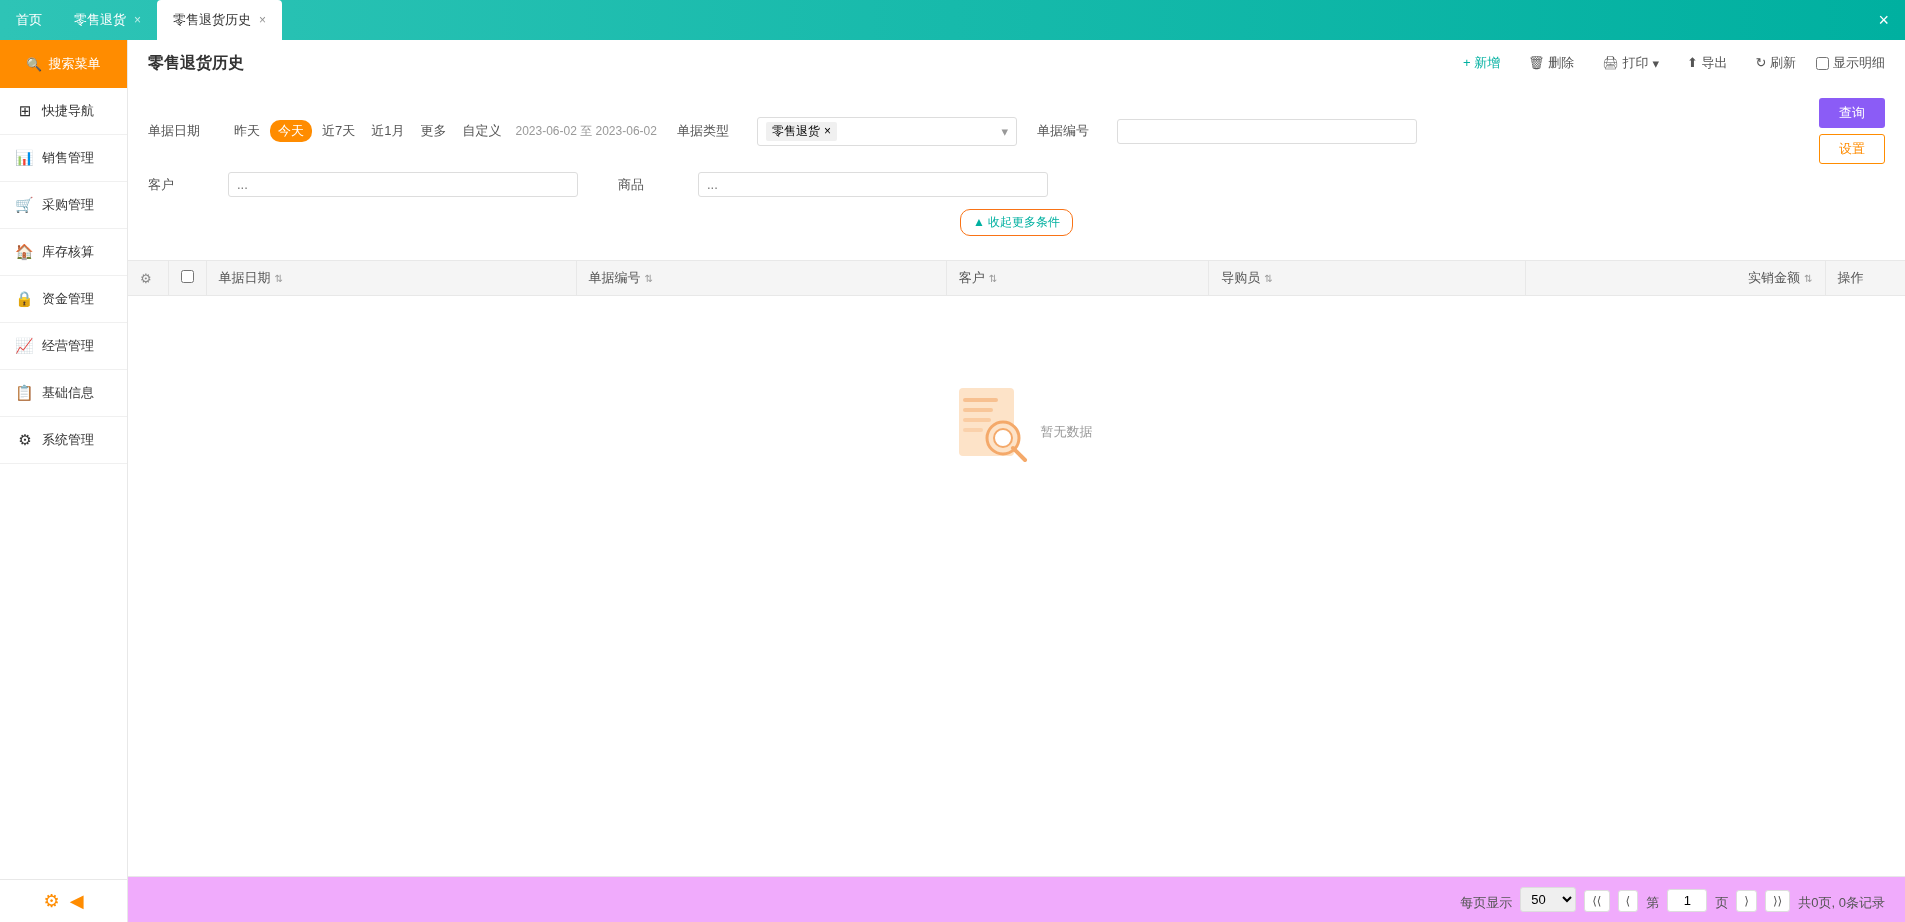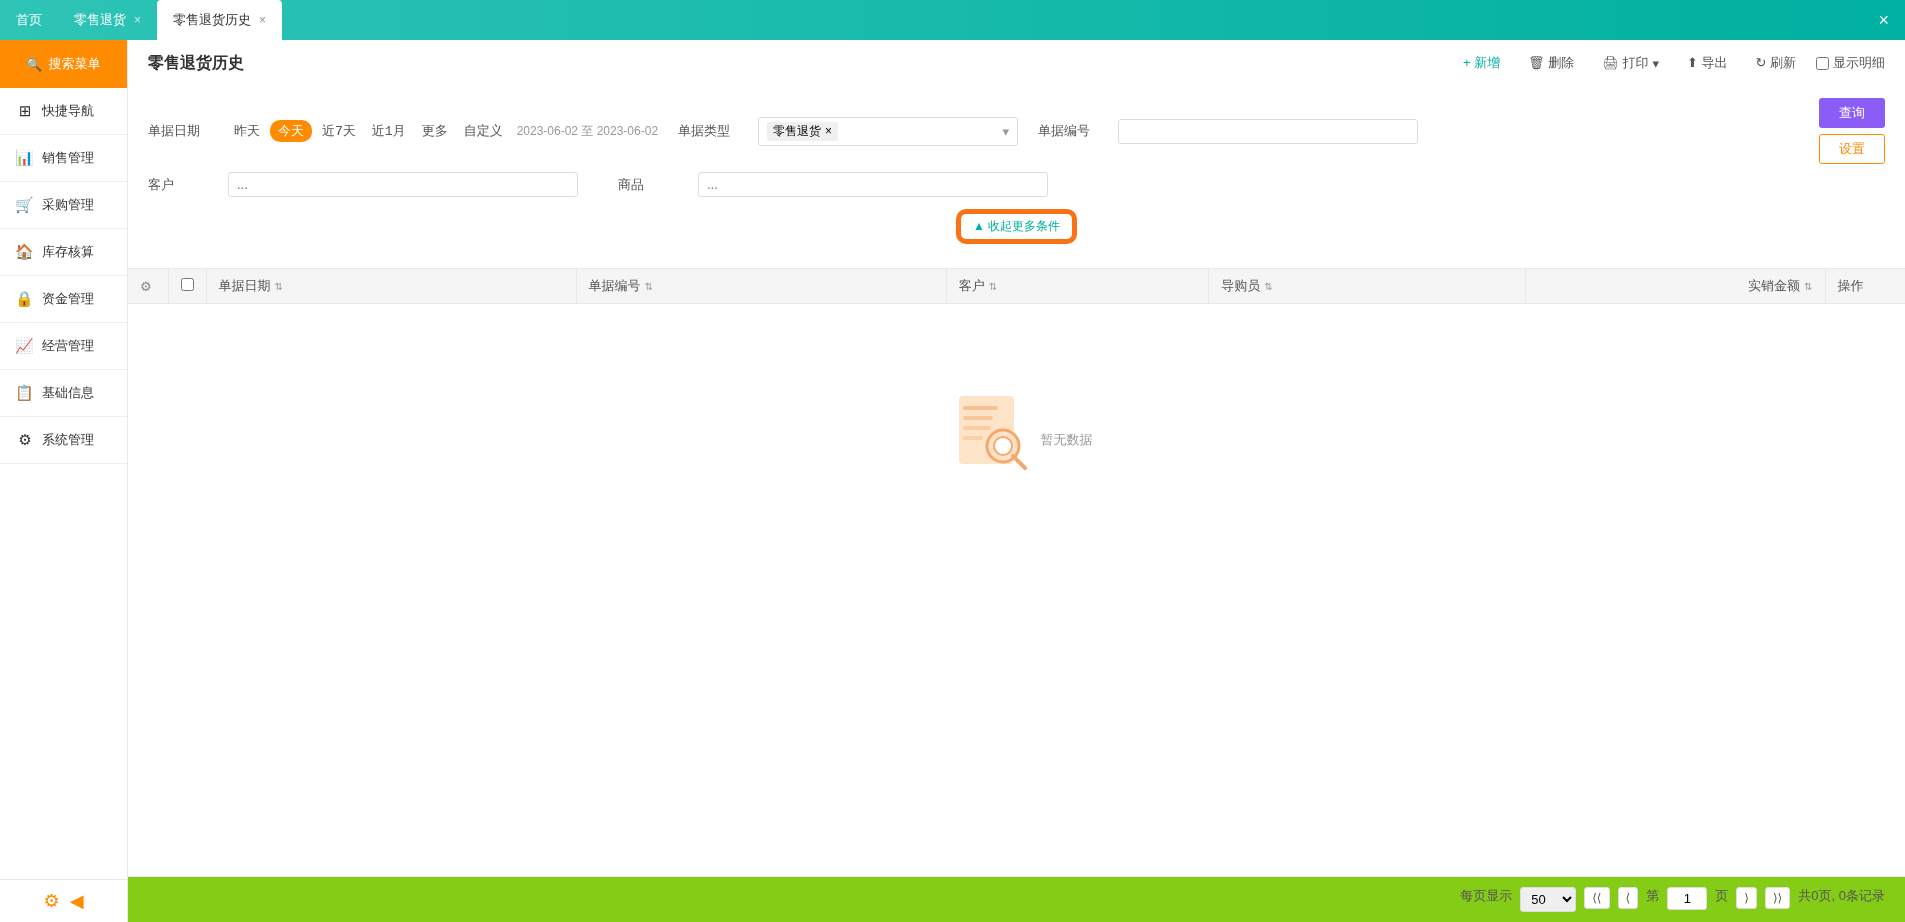--- a/index.html
+++ b/index.html
@@ -195,21 +195,20 @@
       display: flex;
       align-items: center;
       gap: 4px;
       font-size: 13px;
     }
     .date-option {
       padding: 2px 6px;
       cursor: pointer;
       color: #555;
       border-radius: 2px;
-      font-family: Liberation Mono, monospace;
     }
     .date-option.active {
       background: #ff8c00;
       color: #fff;
       border-radius: 10px;
       padding: 2px 8px;
     }
     .date-range-text {
       color: #999;
       font-size: 12px;
@@ -246,21 +245,21 @@
     }
     .collapse-btn {
       display: flex;
       align-items: center;
       gap: 4px;
       color: #00b0a0;
       font-size: 12px;
       cursor: pointer;
       margin: 4px auto;
       padding: 4px 12px;
-      border: 5px solid #f97316;
+      border: 1px solid #f97316;
       border-radius: 10px;
       background: #fff;
       width: fit-content;
     }
     .customer-input {
       border: 1px solid #ddd;
       border-radius: 3px;
       padding: 4px 8px;
       font-size: 13px;
       min-width: 350px;
@@ -315,25 +314,25 @@
       font-size: 13px;
     }
     .empty-icon {
       width: 100px;
       height: 100px;
       margin-bottom: 12px;
     }
 
     
     .pagination-bar {
-      background: #84cc16;
+      background: #f0abfc;
       border-top: 1px solid #e8e8e8;
       padding: 10px 20px;
       display: flex;
-      align-items: flex-start;
+      align-items: flex-end;
       justify-content: flex-end;
       gap: 8px;
       font-size: 13px;
       color: #555;
       flex-shrink: 0;
     }
     .page-size-select {
       border: 1px solid #ddd;
       border-radius: 3px;
       padding: 3px 6px;

